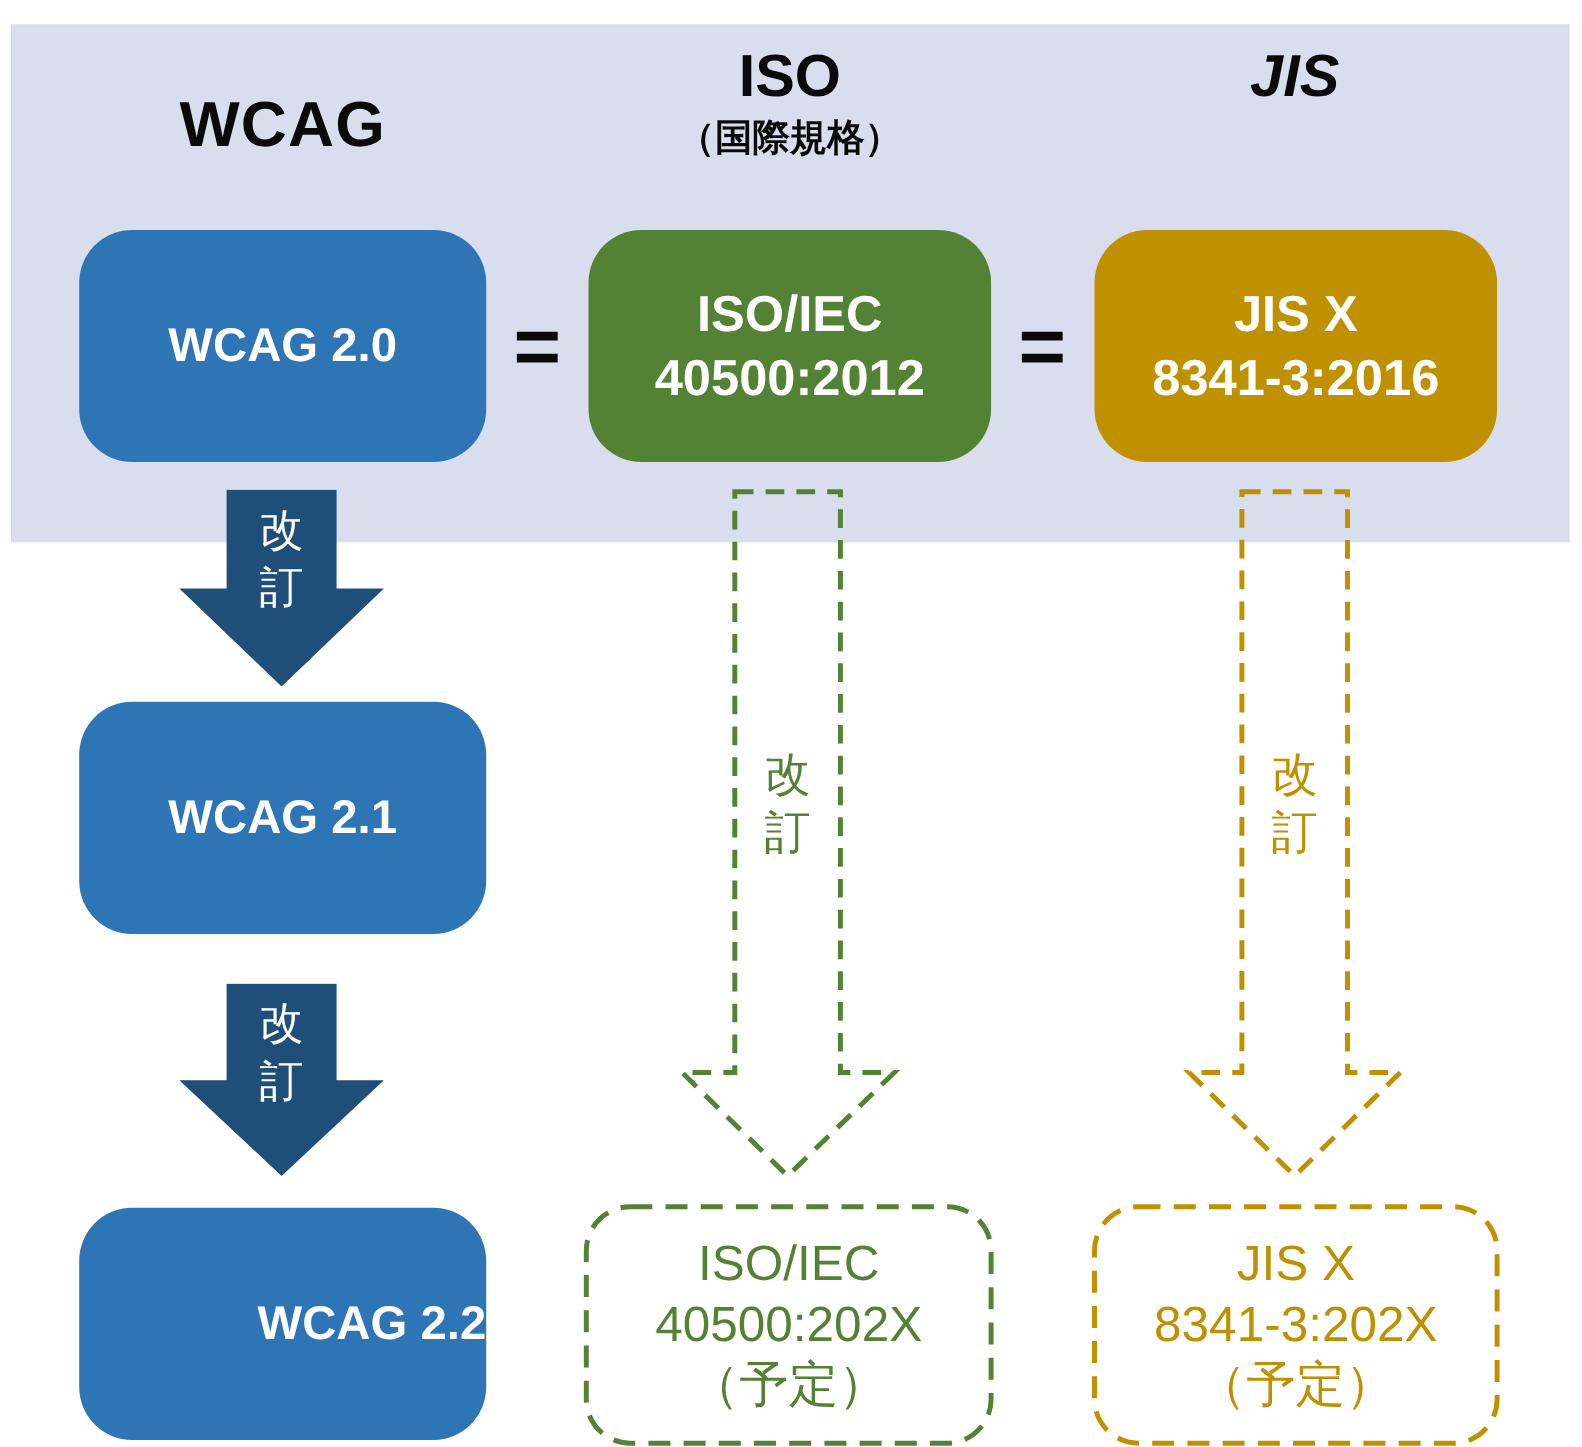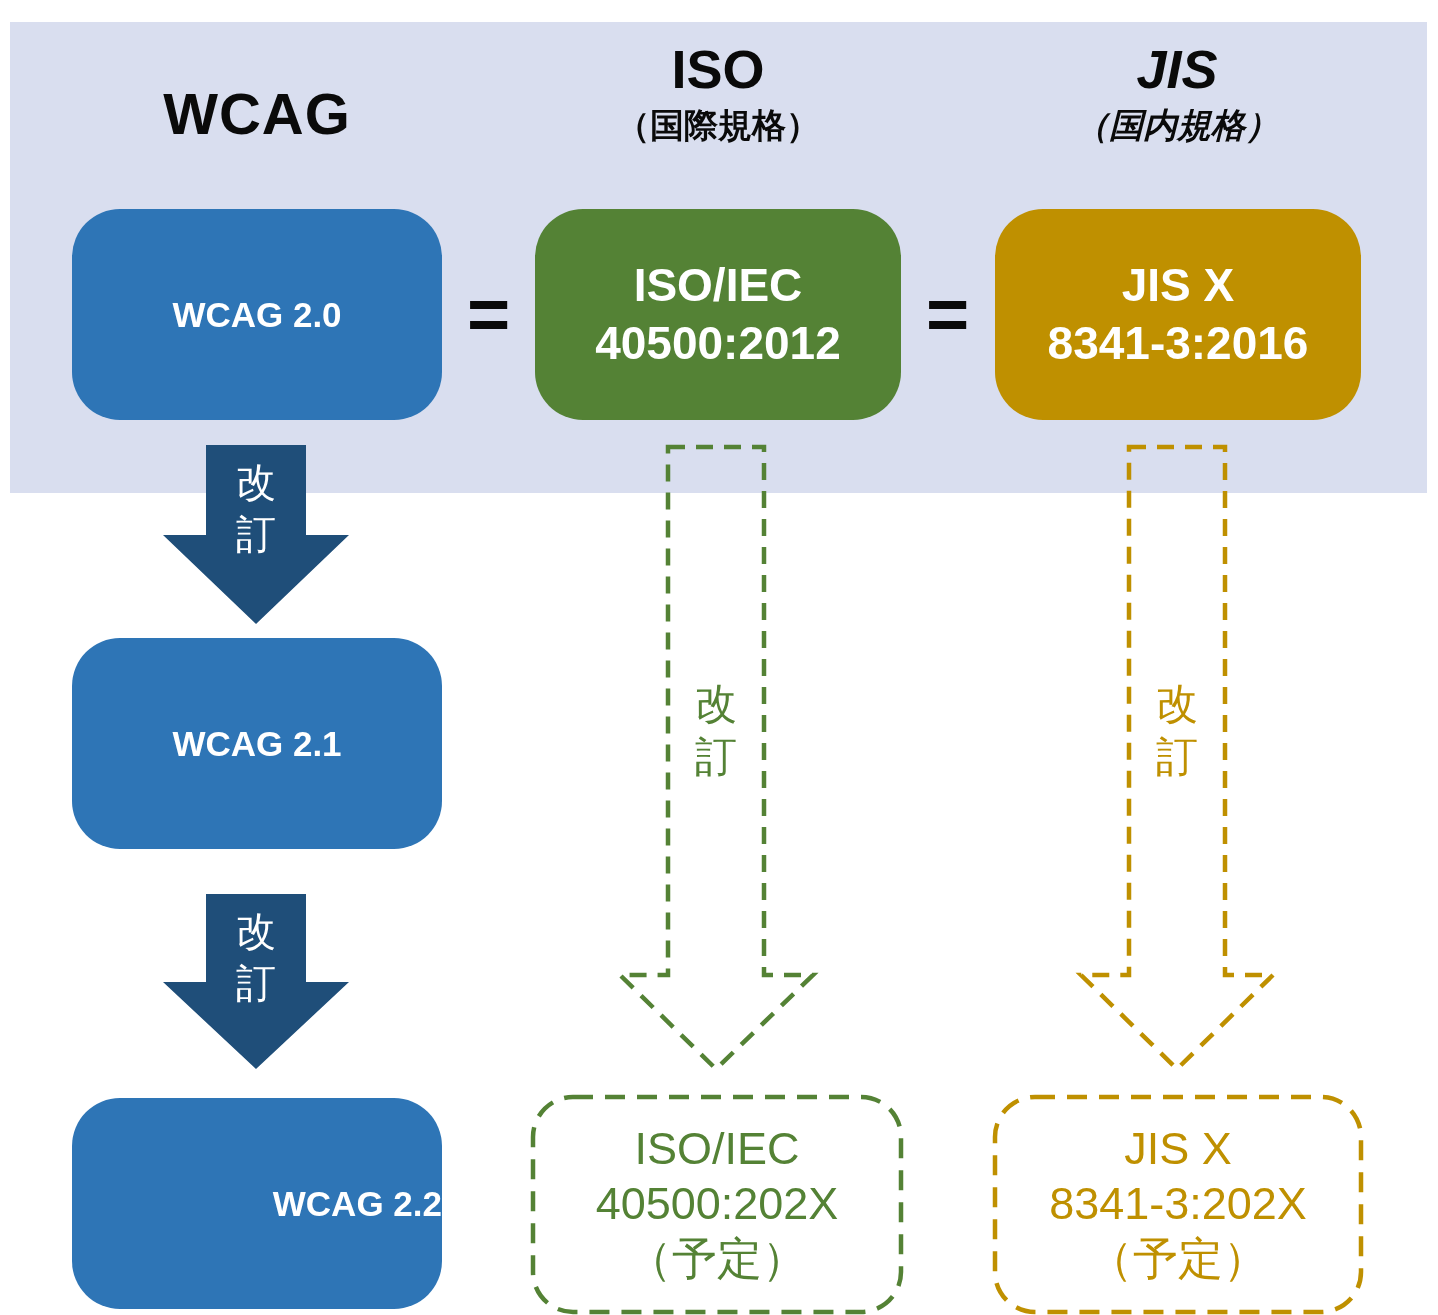--- a/index.html
+++ b/index.html
@@ -20,21 +20,21 @@
   .hdr-block{position:absolute; top:28px; width:400px; text-align:center; color:var(--text_black,#0A0A0A);}
   .hdr-block .t{font-size:54px; font-weight:700; line-height:1.1;}
   .hdr-block .s{font-size:34px; font-weight:700; margin-top:8px; line-height:1.1;}
   .hdr-iso{left:518px;} .hdr-jis{left:977px;font-style:italic;}
 
   
   .box{position:absolute; height:211px; border-radius:48px; display:flex;
        align-items:center; justify-content:center; text-align:center;}
   .box .txt{color:var(--text_white,#fff); font-weight:700; white-space:pre-line;}
   .box-blue{left:72px; width:370px; background:var(--blue,#2E75B6);}
-  .box-blue .txt{font-size:35px;}
+  .box-blue .txt{font-size:43px;}
   .box-green{left:535px; top:197px; width:366px; background:var(--green,#548235);}
   .box-gold{left:995px; top:197px; width:366px; background:var(--gold,#BF9000);}
   .box-green .txt,.box-gold .txt{font-size:46px; line-height:1.26;}
   .b20{top:197px;} .b21{top:626px;} .b22{top:1086px;justify-content:flex-end;}
 
   
   .eq{position:absolute; top:197px; height:211px; width:93px; display:flex;
       align-items:center; justify-content:center; font-size:74px; font-weight:700;
       color:var(--text_black,#0A0A0A);}
   .eq1{left:442px;} .eq2{left:901px;}
@@ -73,21 +73,20 @@
 
   <div class="hdr-wcag">WCAG</div>
 
   <div class="hdr-block hdr-iso">
     <div class="t">ISO</div>
     <div class="s">（国際規格）</div>
   </div>
 
   <div class="hdr-block hdr-jis">
     <div class="t">JIS</div>
-    <div class="s">（国内規格）</div>
   </div>
 
   <div class="box box-blue b20">
     <span class="txt">WCAG 2.0</span>
   </div>
 
   <div class="eq eq1">=</div>
 
   <div class="box box-green">
     <span class="txt">ISO/IEC

